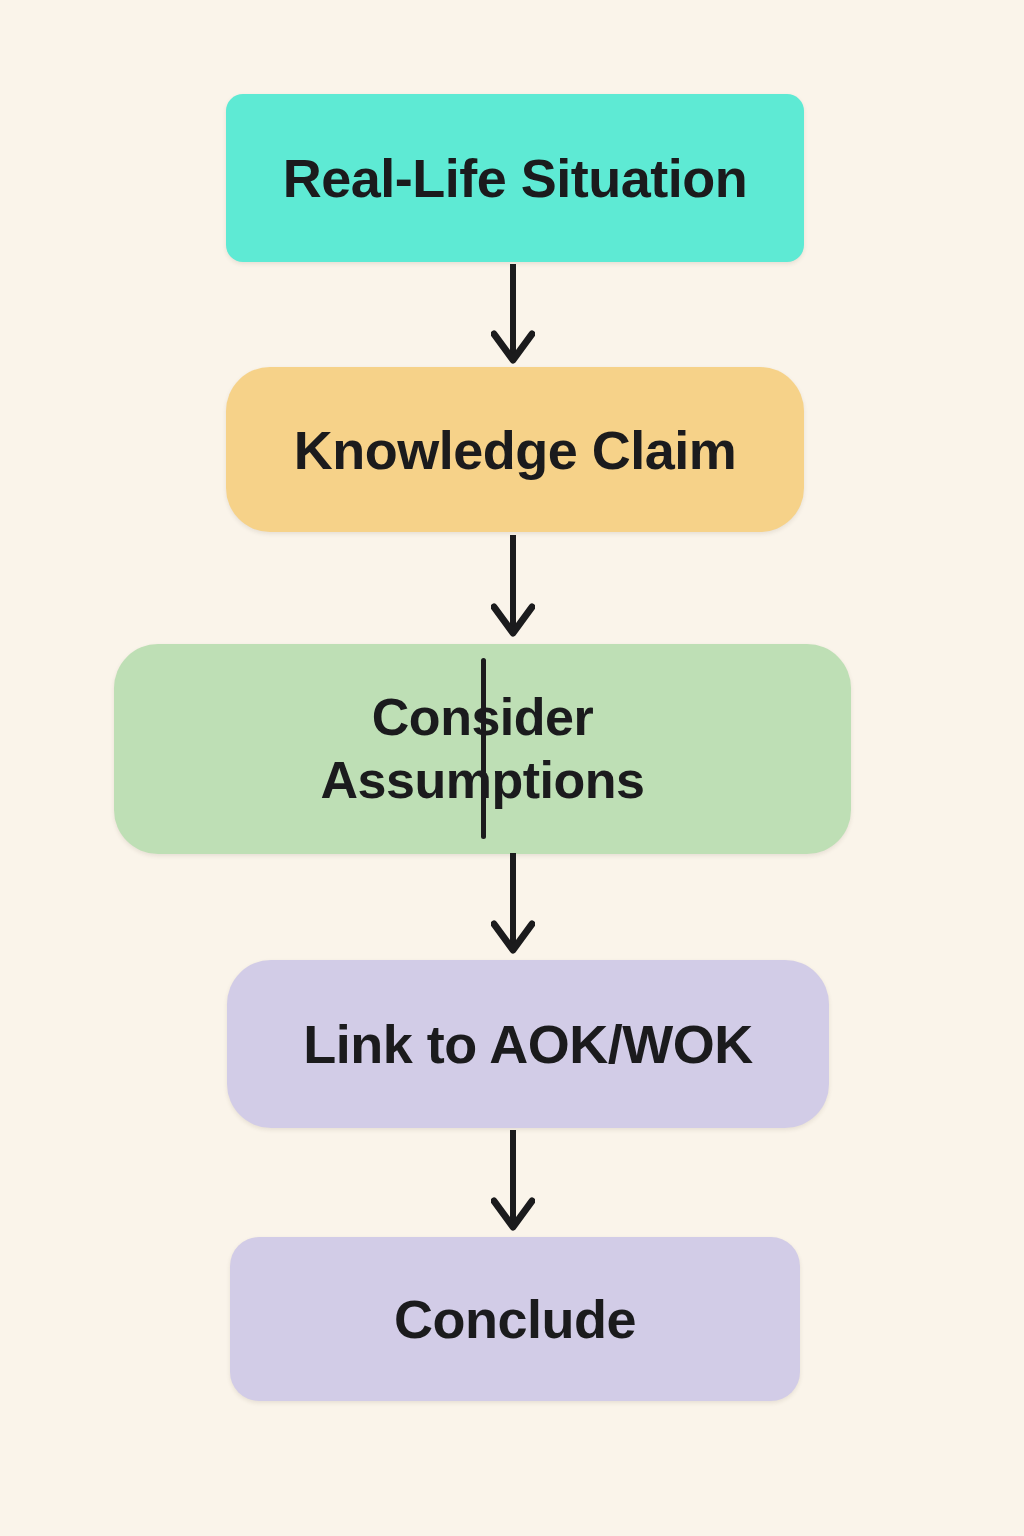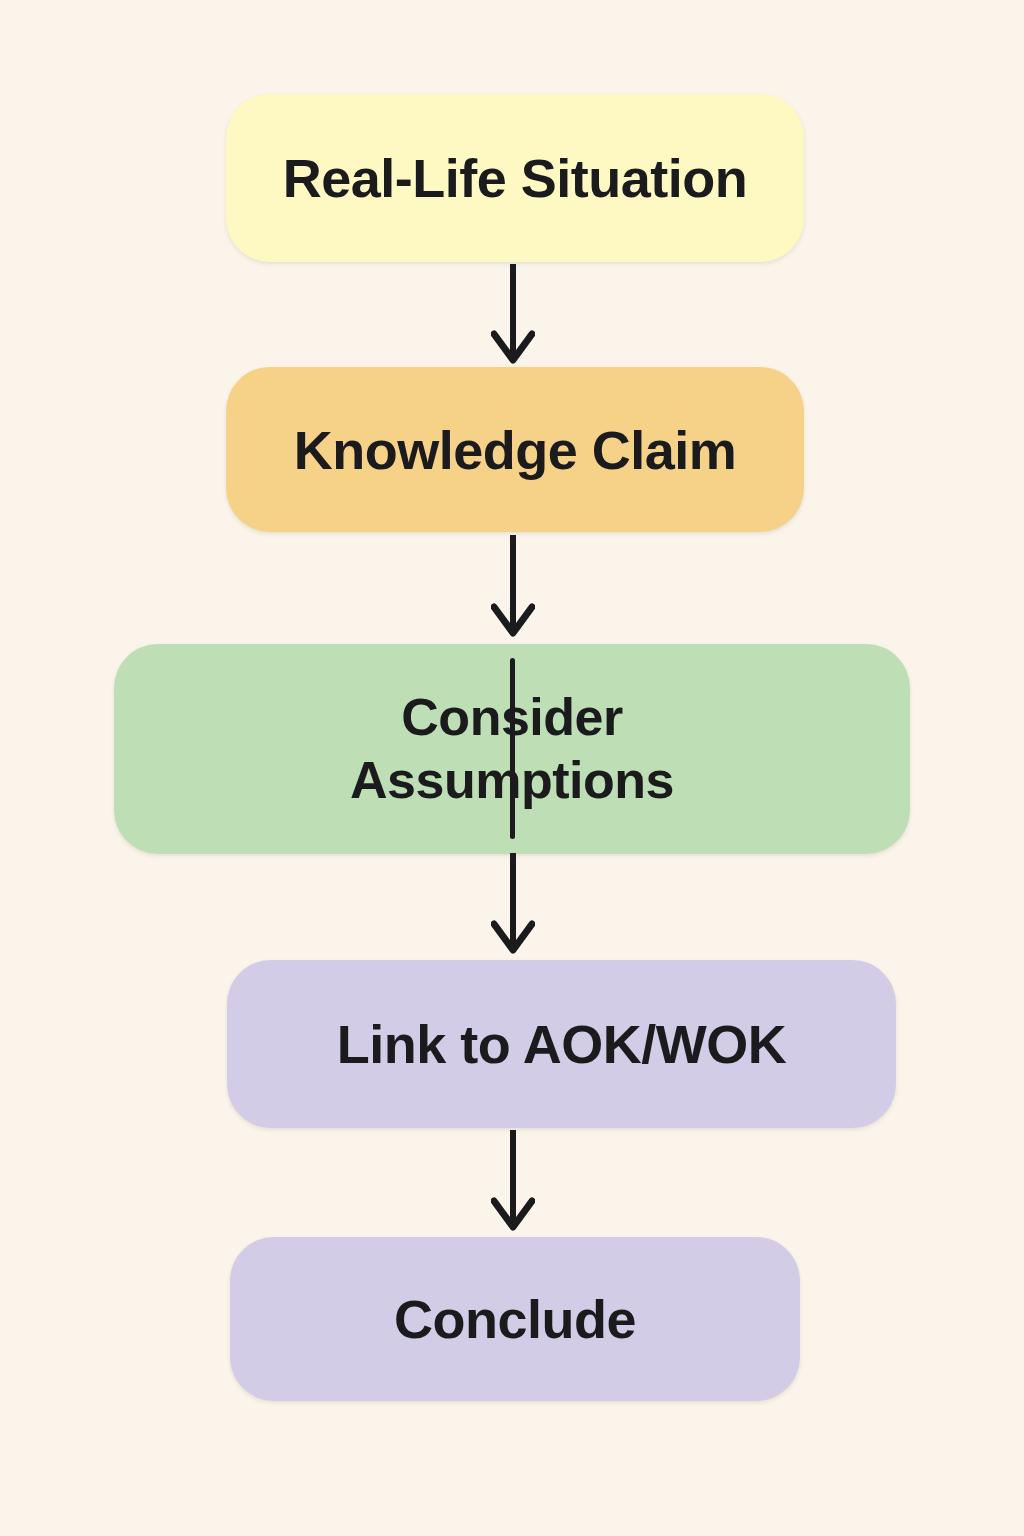--- a/index.html
+++ b/index.html
@@ -25,23 +25,23 @@
     justify-content: center;
     border-radius: 44px;
     color: var(--ink, #1b1b1d);
     font-weight: 700;
     letter-spacing: -0.5px;
     box-shadow: 0 2px 4px rgba(60, 50, 30, 0.10);
     text-align: center;
   }
   .node-real     { left: 226px; top:   94px; width: 578px; height: 168px; font-size: 54px; }
   .node-claim    { left: 226px; top:  367px; width: 578px; height: 165px; font-size: 54px; align-items: center; }
-  .node-split    { left: 114px; top:  644px; width: 796px; height: 210px; font-size: 52px; }
-  .node-link     { left: 227px; top:  960px; width: 669px; height: 168px; font-size: 54px; }
-  .node-conclude { left: 230px; top: 1237px; width: 570px; height: 164px; font-size: 54px; }
+  .node-split    { left: 114px; top:  644px; width: 737px; height: 210px; font-size: 52px; }
+  .node-link     { left: 227px; top:  960px; width: 602px; height: 168px; font-size: 54px; }
+  .node-conclude { left: 230px; top: 1237px; width: 570px; height: 164px; font-size: 54px; border-radius: 29px; }
 
   .split-half {
     flex: 1 1 0;
     display: flex;
     flex-direction: column;
     align-items: center;
     justify-content: center;
     line-height: 1.22;
   }
   .split-divider {
@@ -70,21 +70,21 @@
   .arrow-1 { top: 264px; }
   .arrow-2 { top: 535px; }
   .arrow-3 { top: 853px; }
   .arrow-4 { top: 1130px; }
 </style>
 </head>
 <body>
 
 <div class="canvas">
 
-  <div class="node node-real" style="background-color: #fef9c3;">
+  <div class="node node-real" style="background-color: #5eead4; border-radius: 17px;">
     <span>Real-Life Situation</span>
   </div>
 
   <svg class="arrow arrow-1" width="44" height="100" viewBox="0 0 44 100" aria-hidden="true">
     <line x1="22" y1="0" x2="22" y2="95"></line>
     <polyline points="3,70 22,96 41,70"></polyline>
   </svg>
 
   <div class="node node-claim" style="background-color: rgb(246, 210, 137);">
     <span>Knowledge Claim</span>

